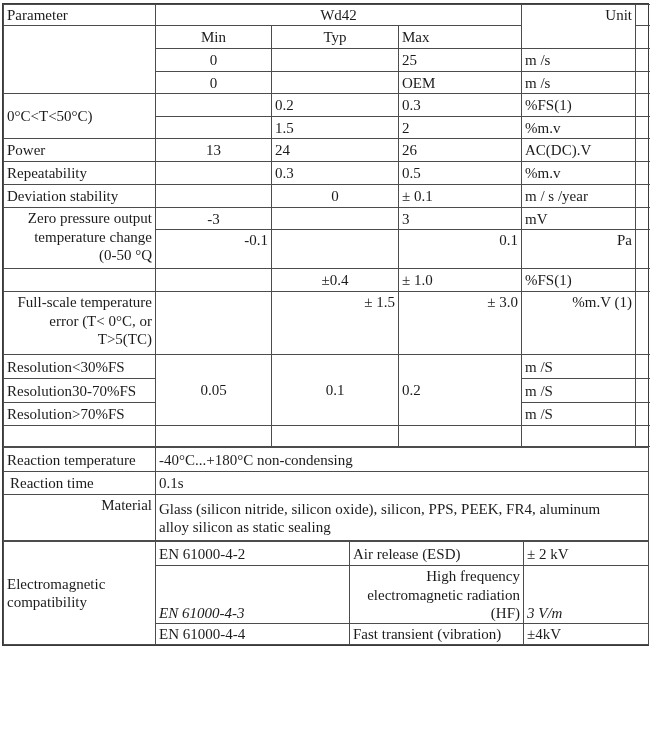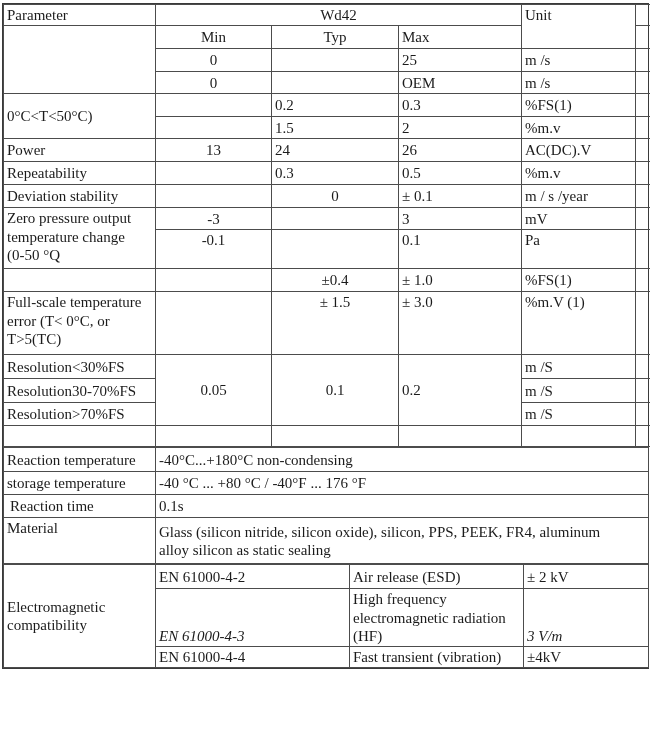--- a/index.html
+++ b/index.html
@@ -11,21 +11,21 @@
   .sheet{position:absolute;left:2px;top:3px;width:645px;border:1px solid #3a3a3a;background:#fff;}
   table{border-collapse:collapse;table-layout:fixed;width:100%;}
   td{
     border:1px solid #4c4c4c;
     font-size:15px;line-height:1.22;
     padding:1px 3px;overflow:hidden;
     vertical-align:middle;text-align:left;
   }
   .c{text-align:center;}
   .b{font-weight:normal;}
-  .top{vertical-align:top;}
+  .top{vertical-align:top;text-align:right;}
   .bot{vertical-align:bottom;font-style:italic;}
   .ml{white-space:pre-line;}
   .indent{padding-left:6px;}
 </style>
 </head>
 <body>
 
 <div class="sheet">
 
   <table>
@@ -172,24 +172,20 @@
     <colgroup>
         <col style="width:152px">
         <col style="width:493px">
       </colgroup>
     <tbody>
       <tr style="height:24px">
         <td>Reaction temperature</td>
         <td>-40°C...+180°C non-condensing</td>
       </tr>
       <tr style="height:23px">
-        <td>storage temperature</td>
-        <td>-40 °C ... +80 °C / -40°F ... 176 °F</td>
-      </tr>
-      <tr style="height:23px">
         <td class="indent">Reaction time</td>
         <td>0.1s</td>
       </tr>
       <tr style="height:46px">
         <td class="top">Material</td>
         <td class="ml">Glass (silicon nitride, silicon oxide), silicon, PPS, PEEK, FR4, aluminum
 alloy silicon as static sealing</td>
       </tr>
     </tbody>
   </table>

